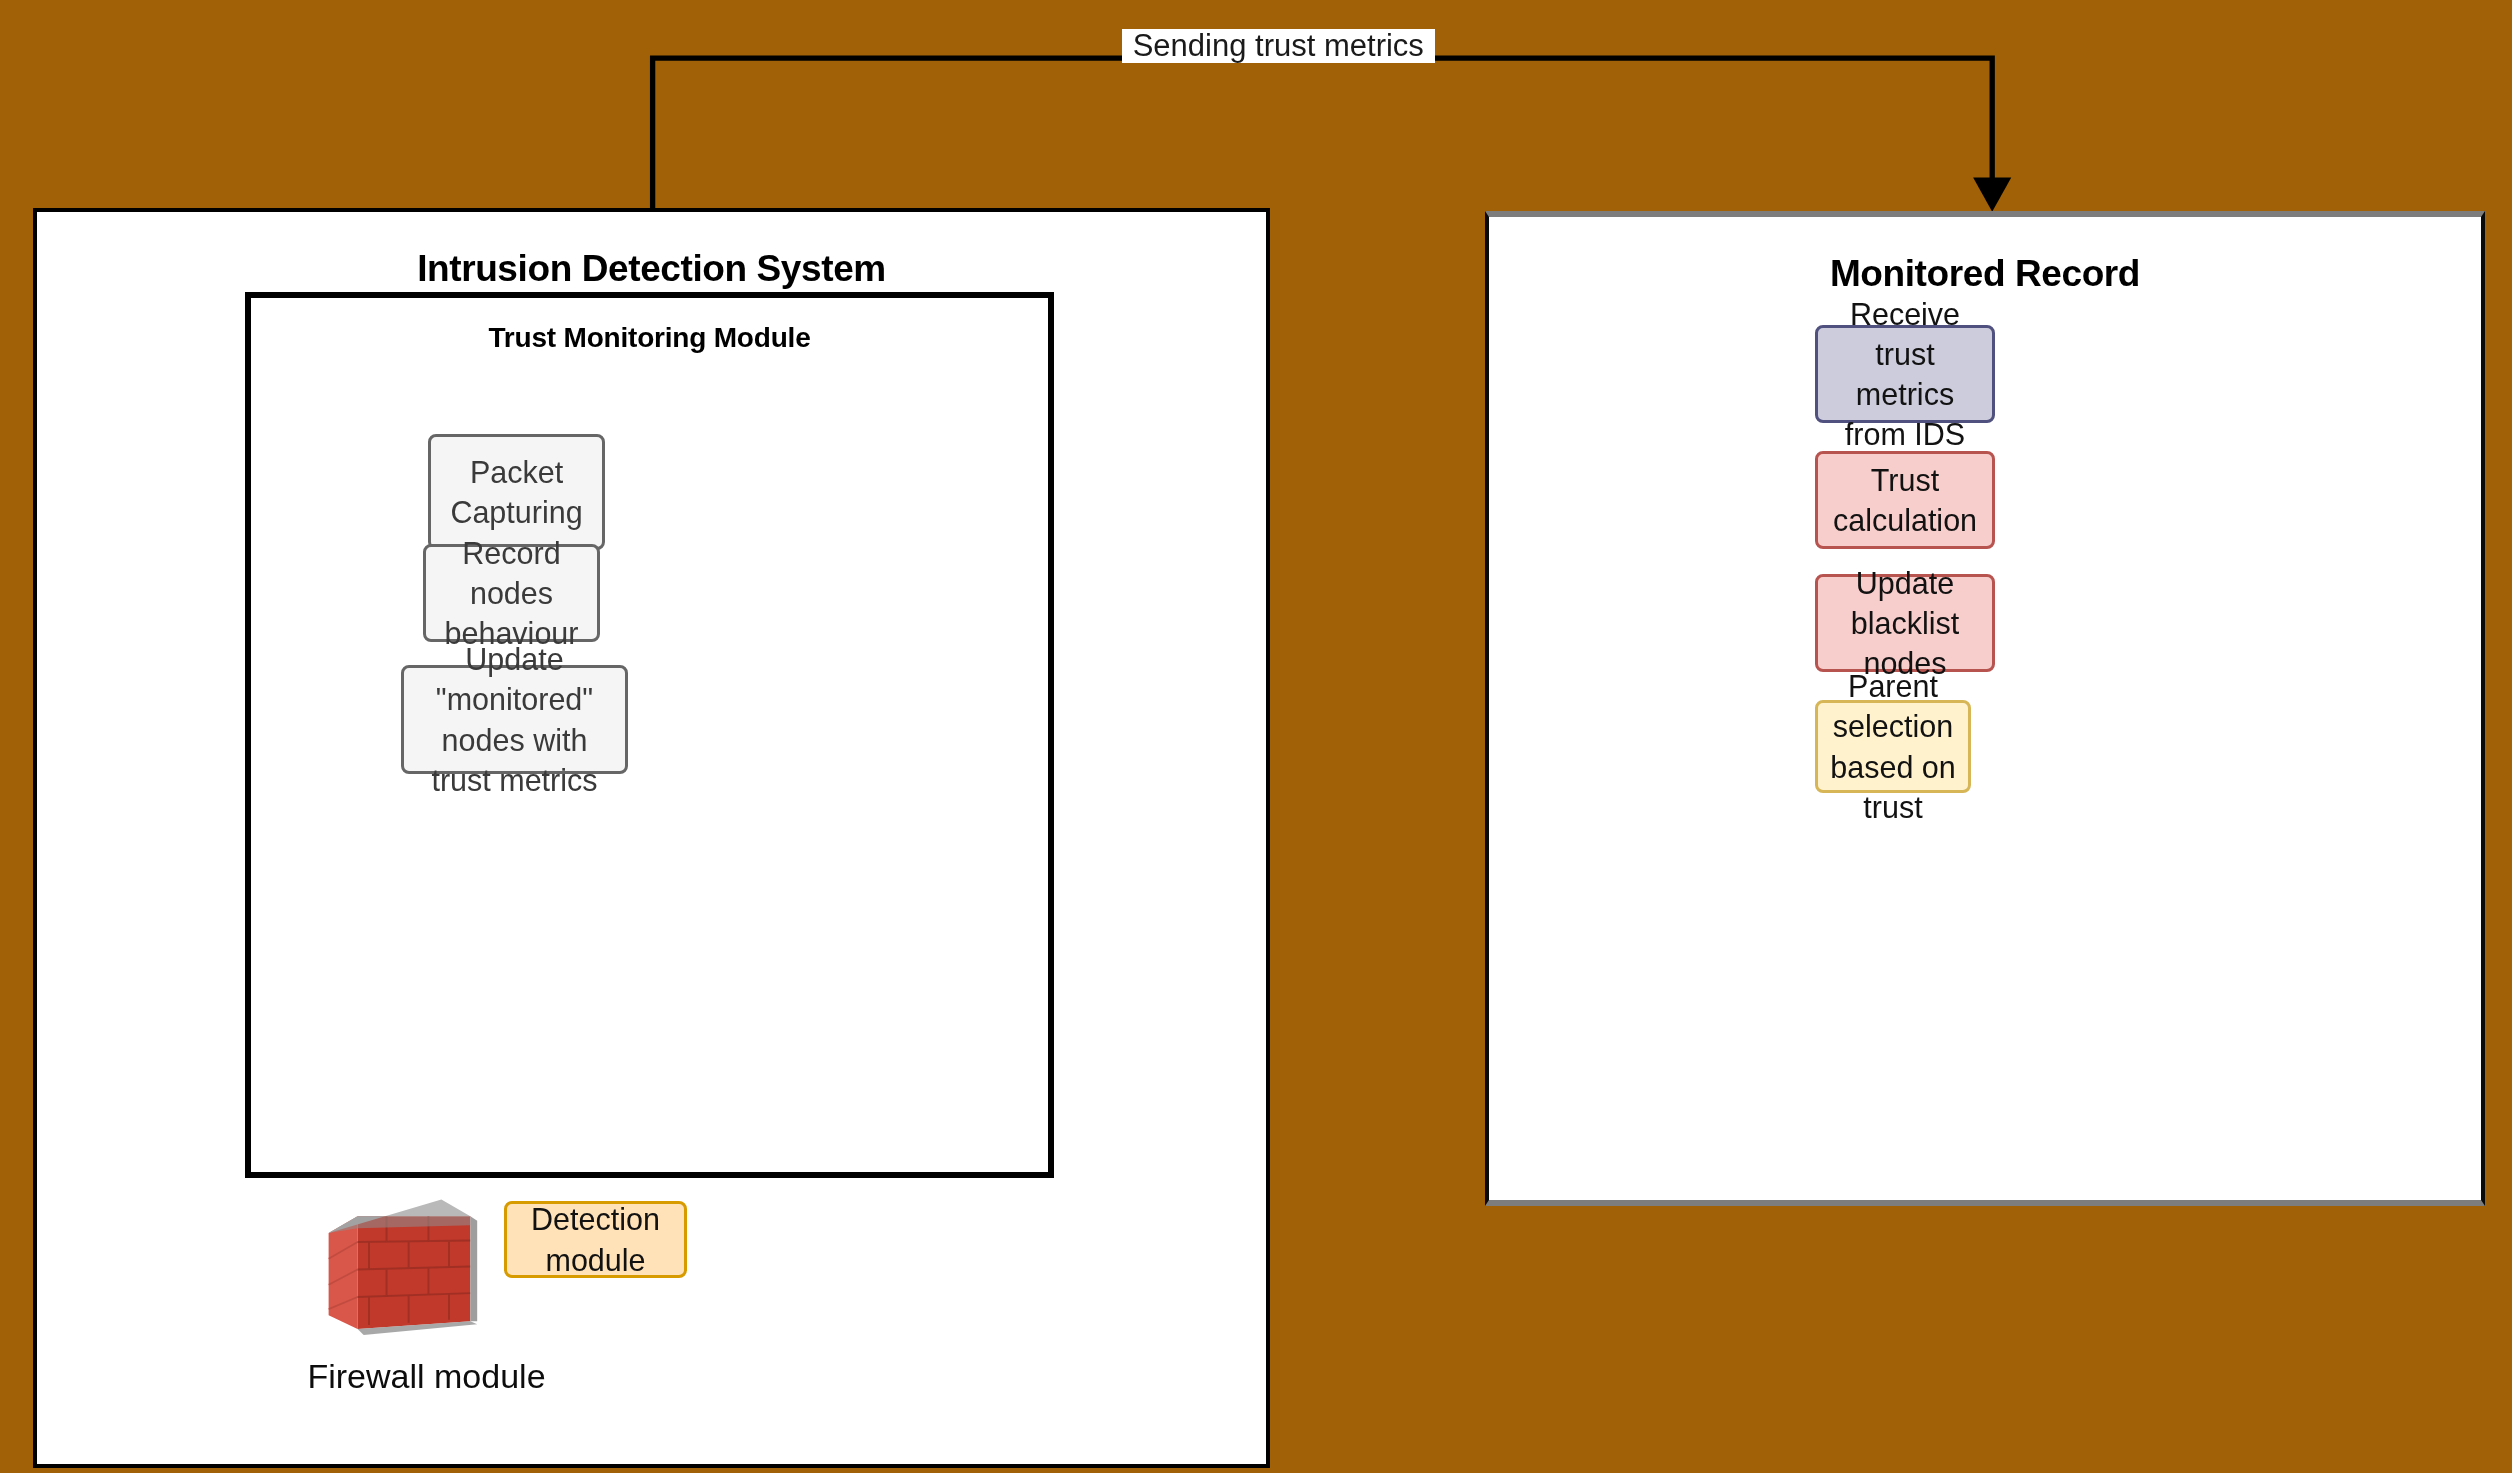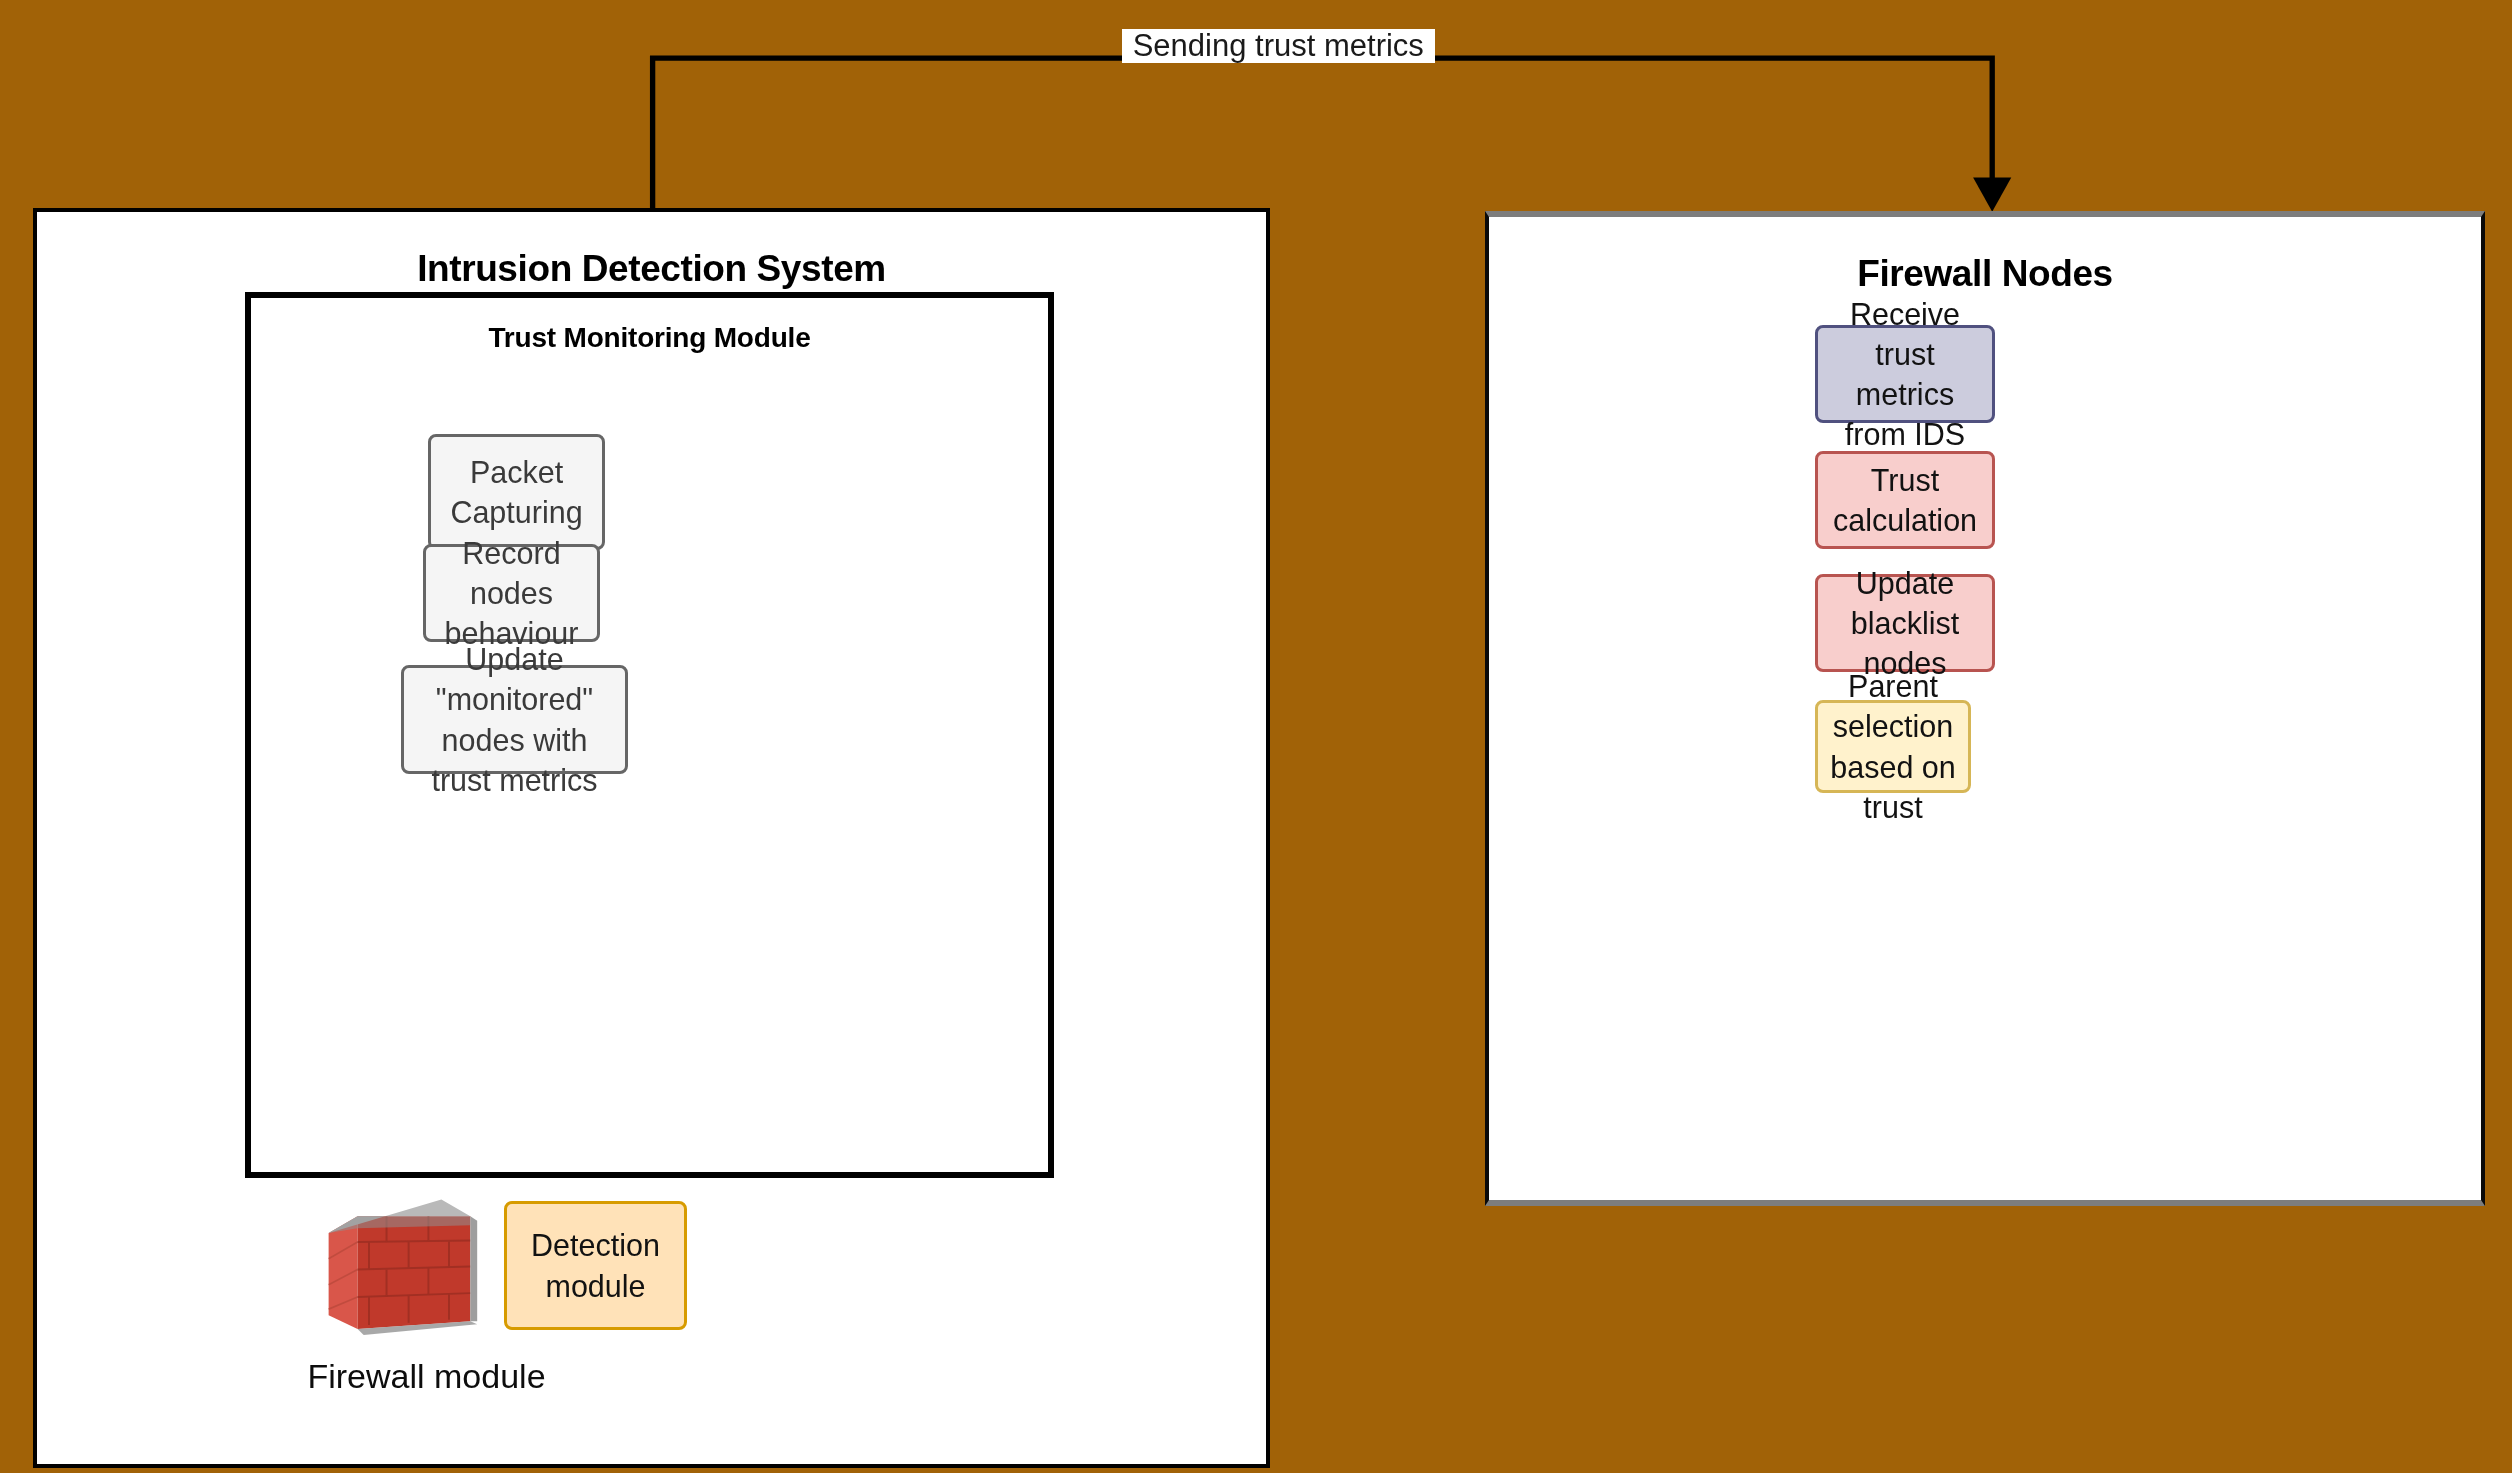--- a/index.html
+++ b/index.html
@@ -219,26 +219,26 @@
         <polygon points="10,52 48,30 196,30 158,8" fill="#b9b9b9"></polygon>
         <polygon points="10,52 48,30 196,30 196,42 48,46" fill="#8f8f8f" opacity="0.55"></polygon>
 
         <polygon points="196,30 205,36 205,168 196,168" fill="#9e9e9e"></polygon>
 
         <polygon points="48,178 196,168 205,172 56,186" fill="#8b8b8b" opacity="0.75"></polygon>
       </svg>
       <div id="firewall-label">Firewall module</div>
     </div>
 
-    <div class="node orange" style="left:467px; top:989px; width:183px; height:129px;">Detection module</div>
+    <div class="node orange" style="left:467px; top:989px; width:183px; height:77px;">Detection module</div>
   </div>
 
   <div class="outer-box" id="nodes-box">
 
-    <div class="box-title" id="nodes-title">Firewall Nodes</div>
+    <div class="box-title" id="nodes-title">Monitored Record</div>
 
     <div class="node purple" style="left:326px; top:108px; width:180px; height:98px;">Receive trust metrics from IDS</div>
 
     <div class="node pink" style="left:326px; top:234px; width:180px; height:98px;">Trust calculation</div>
 
     <div class="node pink" style="left:326px; top:357px; width:180px; height:98px;">Update blacklist nodes</div>
 
     <div class="node yellow" style="left:326px; top:483px; width:156px; height:93px;">Parent selection based on trust</div>
   </div>
 

